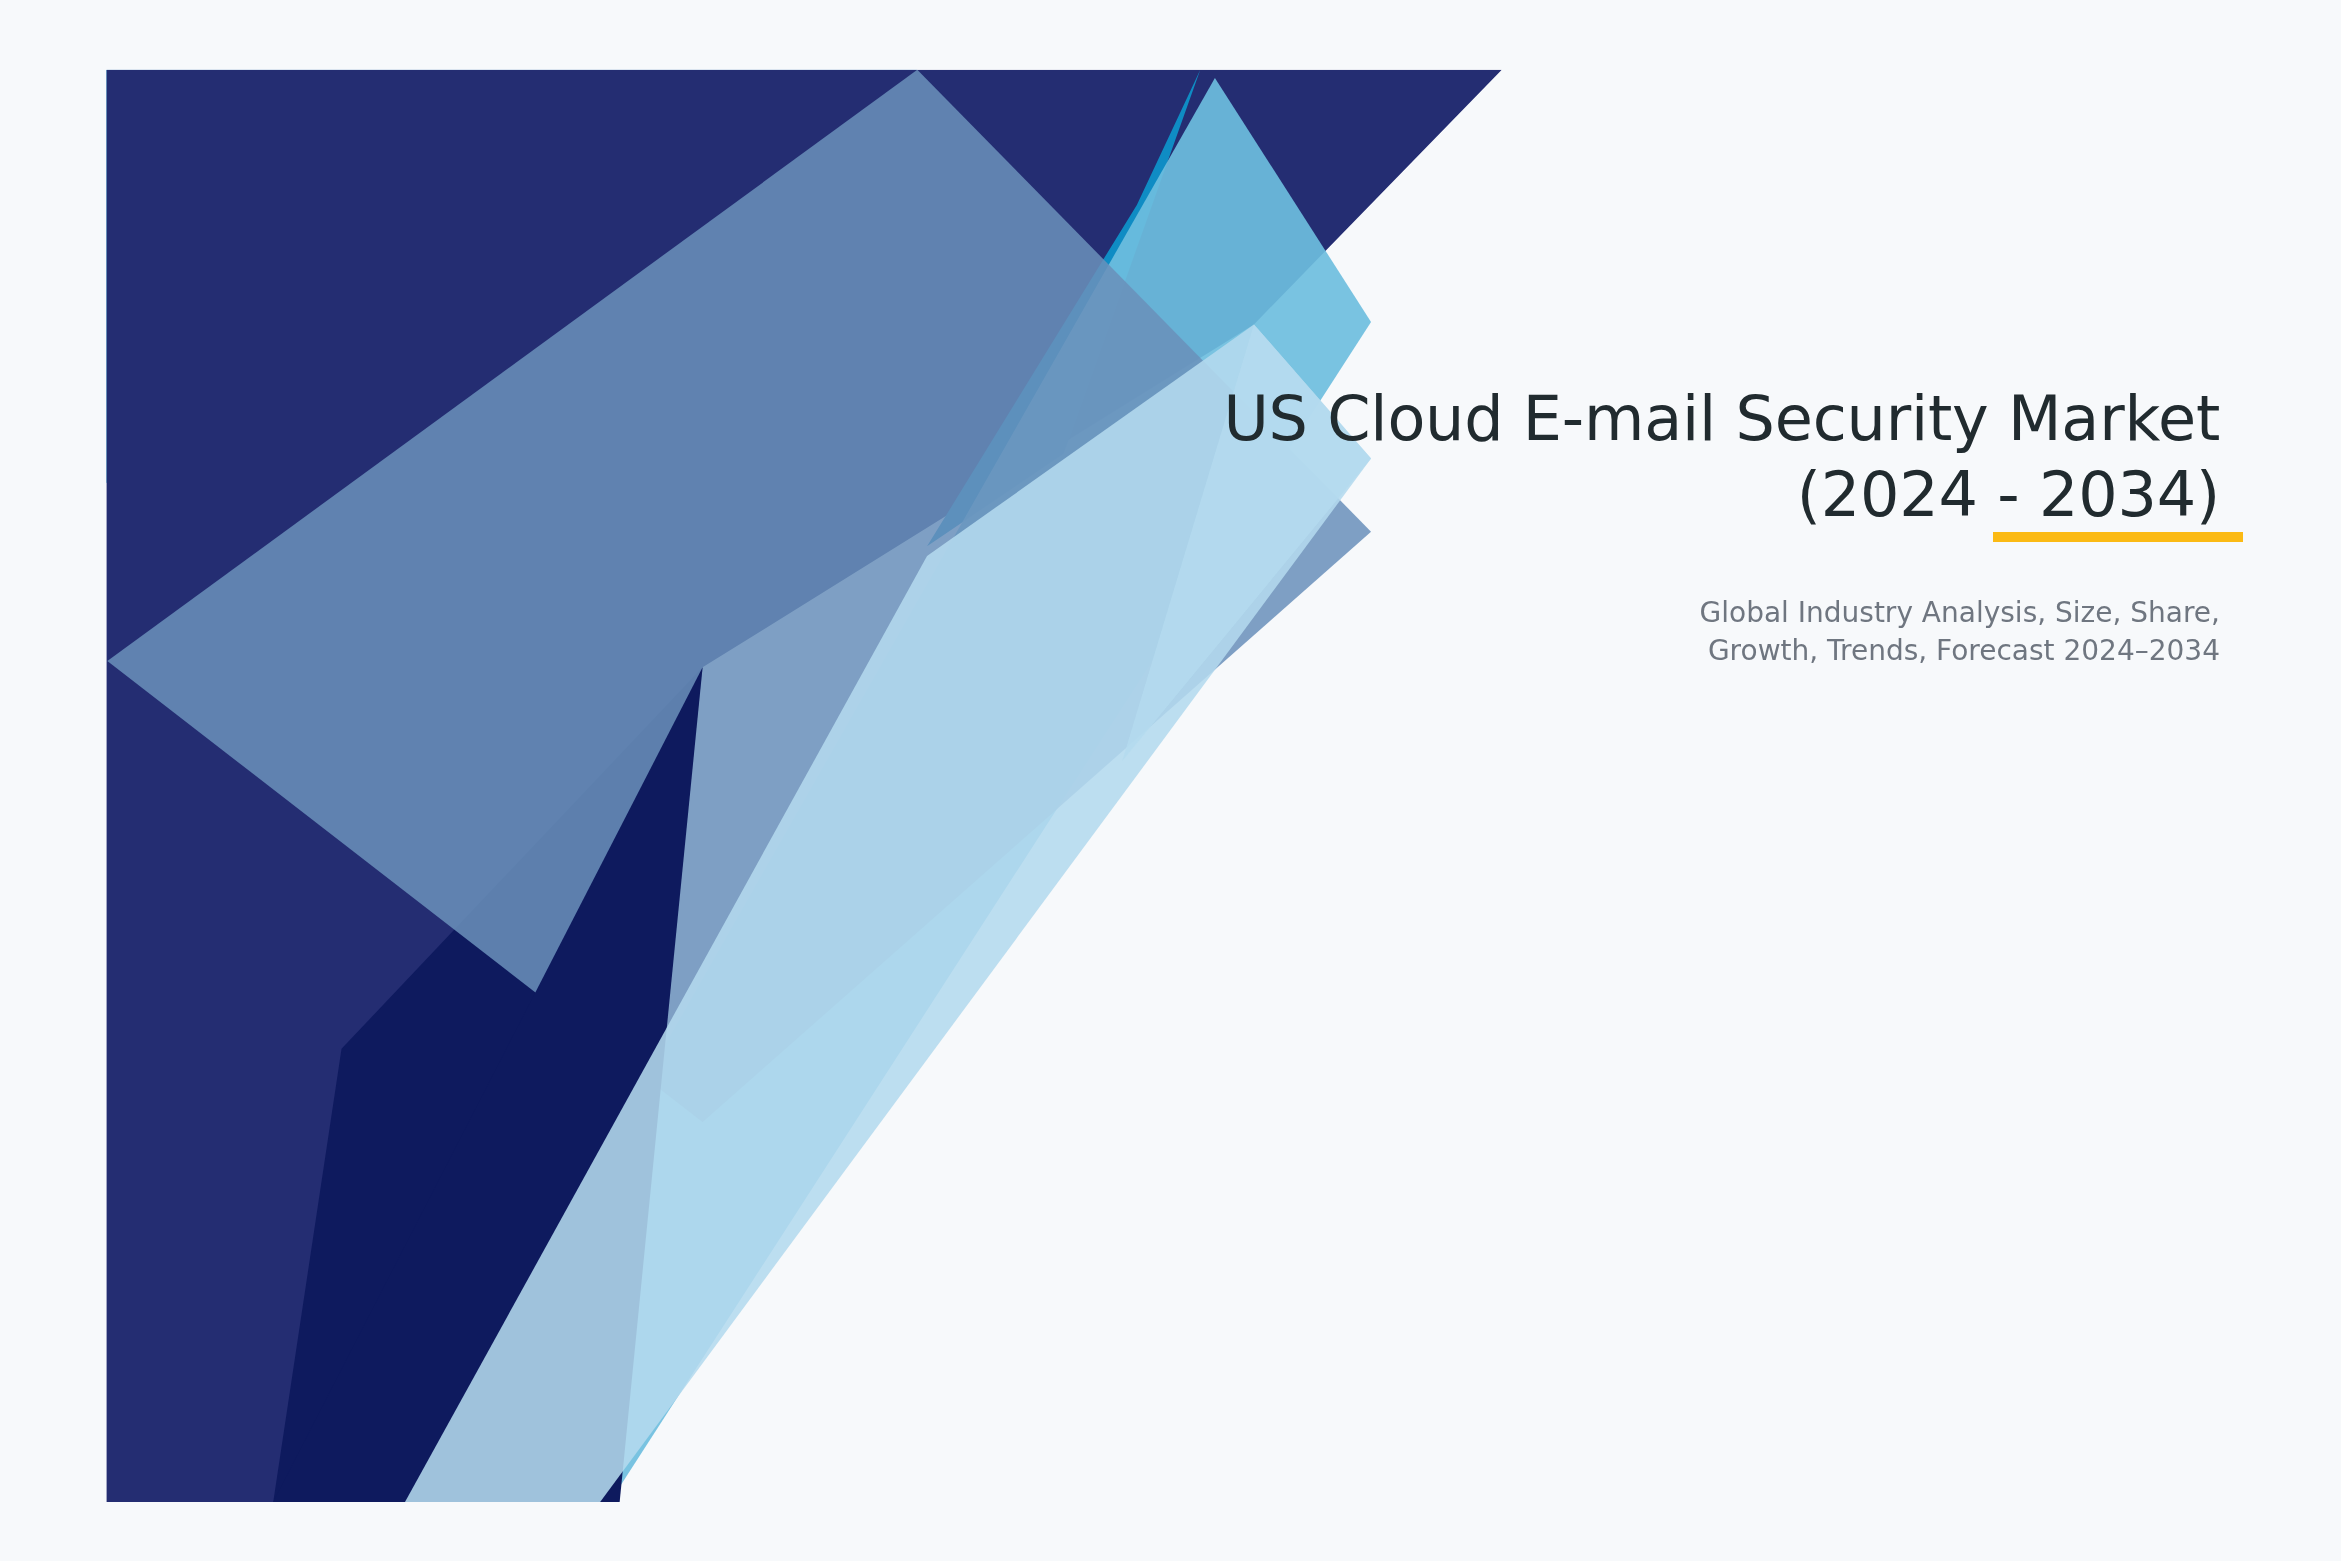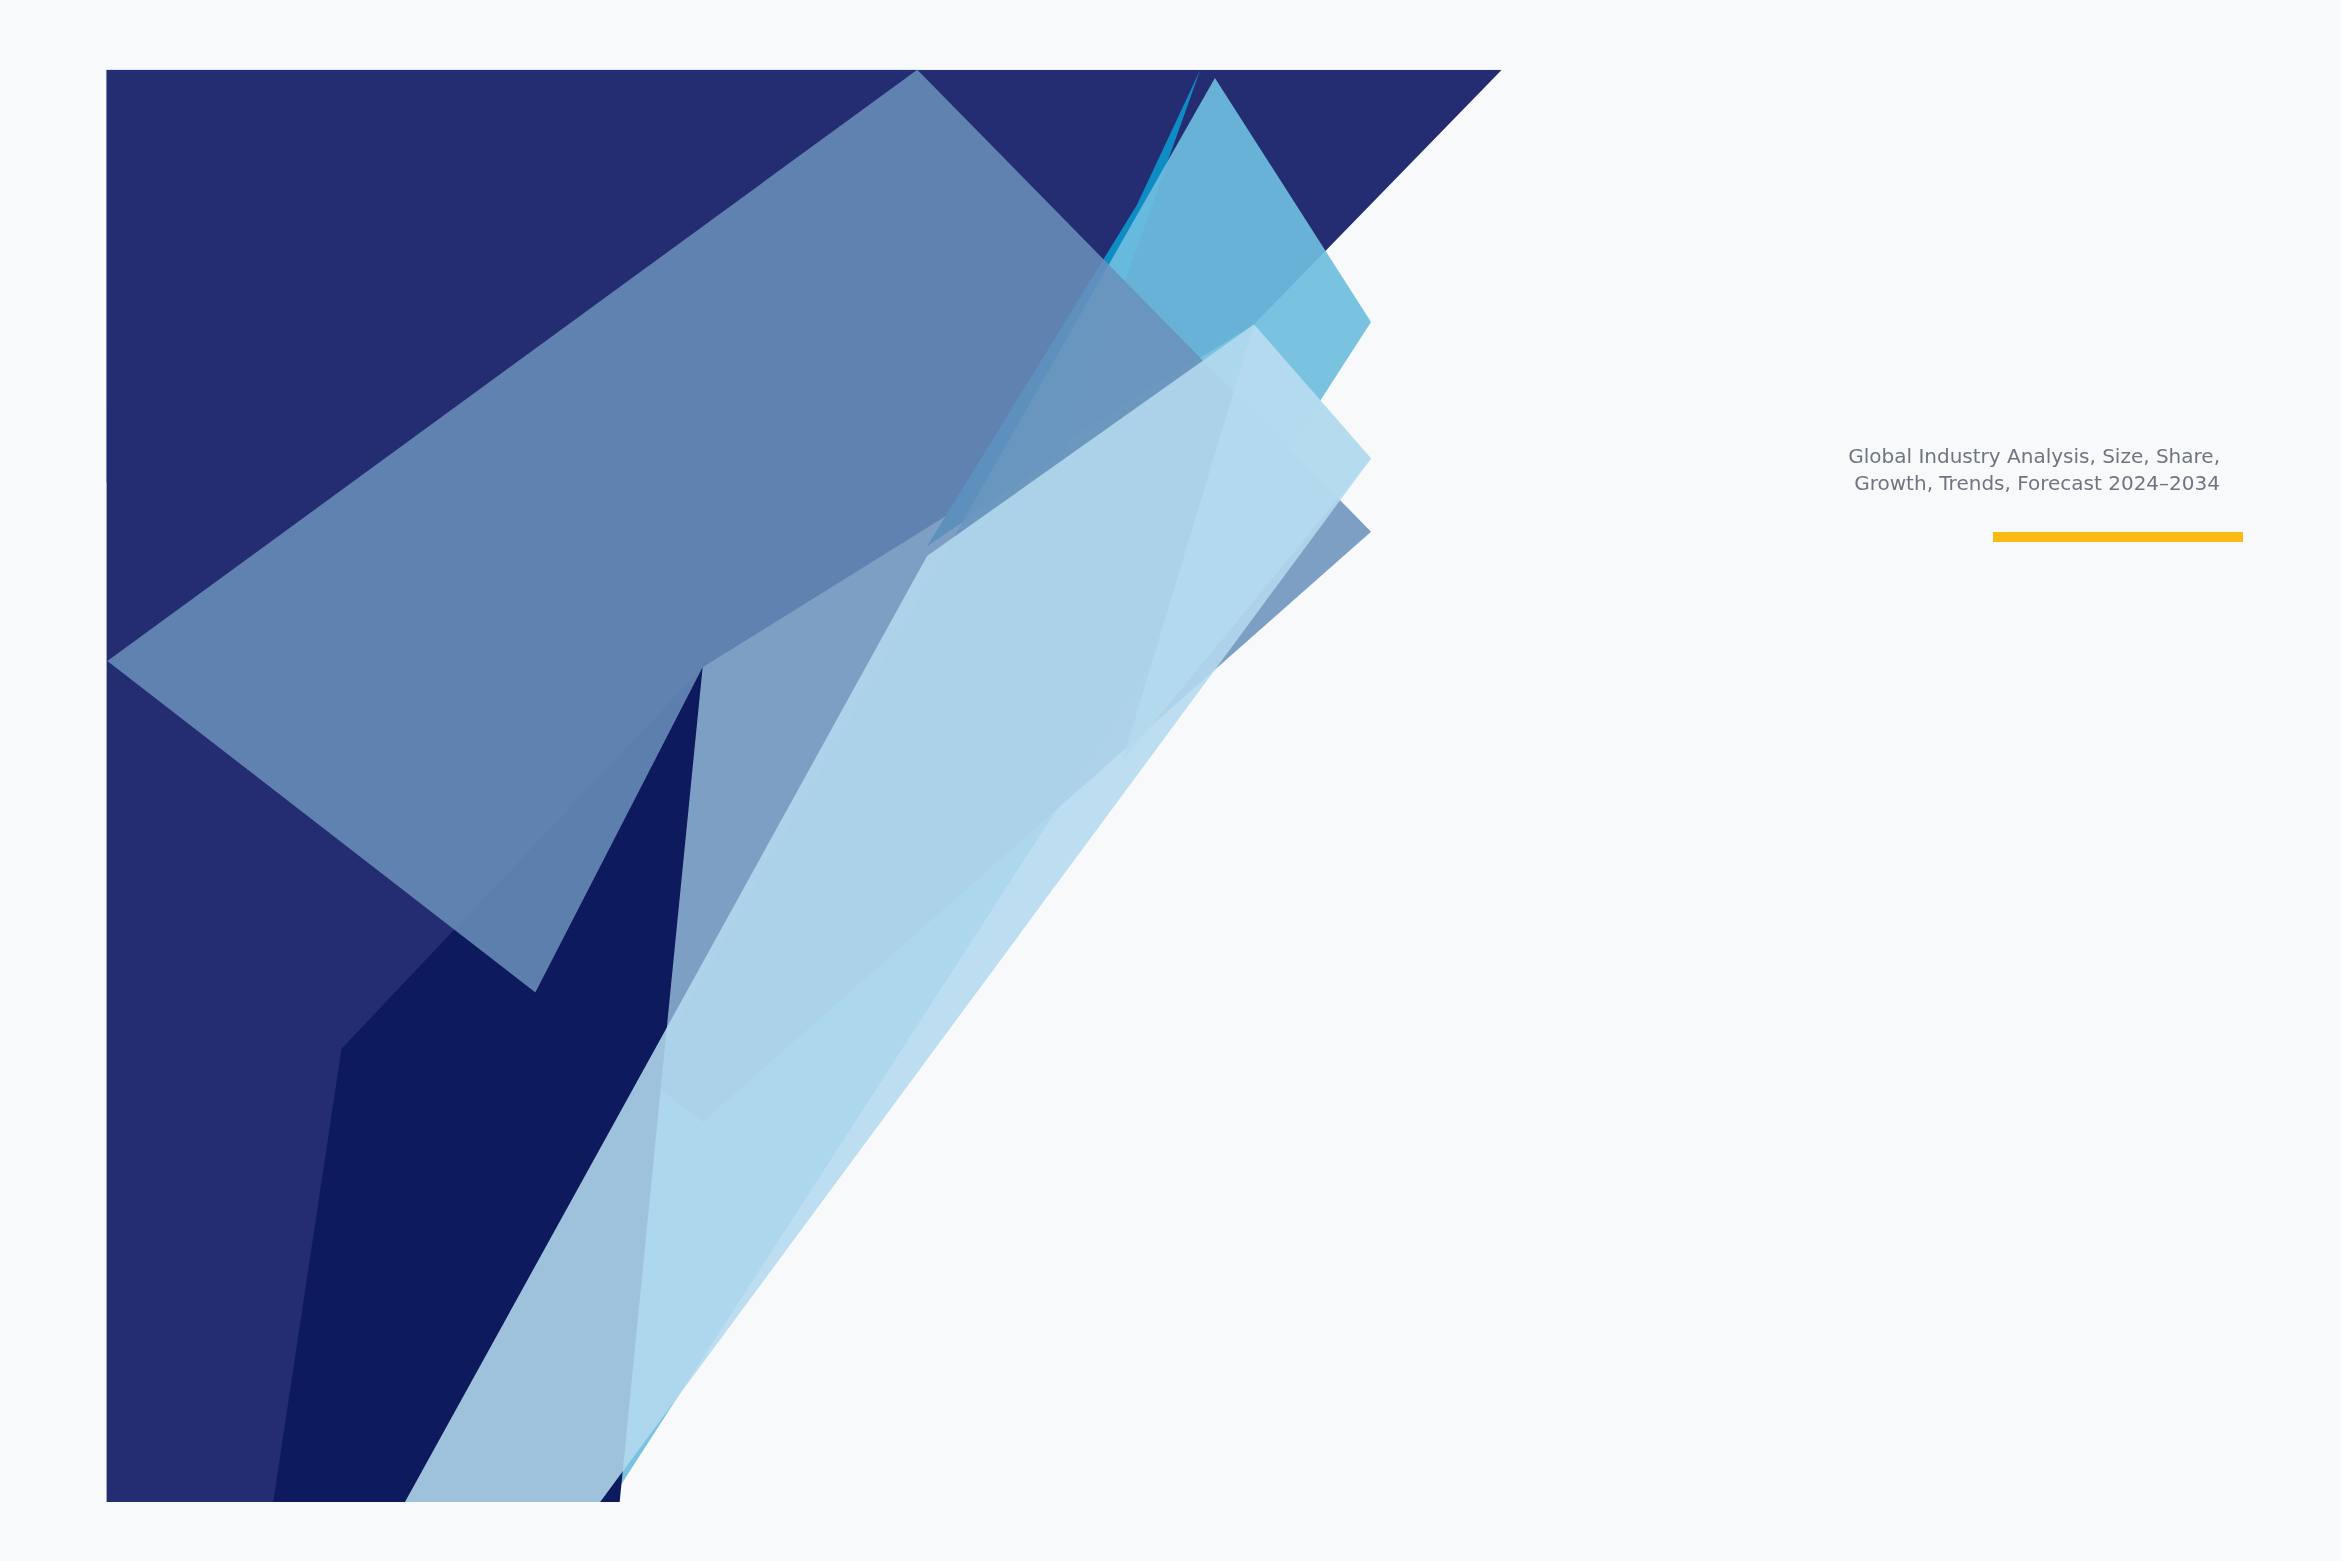--- a/index.html
+++ b/index.html
@@ -52,21 +52,21 @@
     top: 532px;
     width: 250px;
     height: 9.8px;
     background: #FBBA14;
     z-index: 6;
   }
   #subtitle {
     margin: 0;
     padding-top: 62px;
     font-family: "DejaVu Sans", sans-serif;
-    font-size: 20px;
+    font-size: 28px;
     line-height: 1.36;
     font-weight: 400;
     color: #6F7680;
     white-space: pre-line;
   }
 </style>
 </head>
 <body>
 
 <div id="cover" style="background: rgb(247, 249, 251);">
@@ -96,20 +96,22 @@
 
       <polygon points="1440,1368 1270,3079 560,3079" fill="#0E1A5E"></polygon>
 
       <polygon points="2570,665 2810,940 1230,3079 830,3079 1900,1140" fill="#B4DAEE" opacity="0.88"></polygon>
 
       <polygon points="2570,665 2810,940 2300,1560" fill="#B4DAEE" opacity="0.85"></polygon>
     </g>
   </svg>
 
   <div id="text-block">
+    <h1 id="title" style="color: rgb(33, 43, 47);">US Cloud E-mail Security Market
+(2024 - 2034)</h1>
     <p id="subtitle" style="color: rgb(111, 118, 128);">Global Industry Analysis, Size, Share,
 Growth, Trends, Forecast 2024–2034</p>
   </div>
 
   <div id="accent-rule" style="background: rgb(251, 186, 20);"></div>
 
 </div>
 
 
 </body></html>

